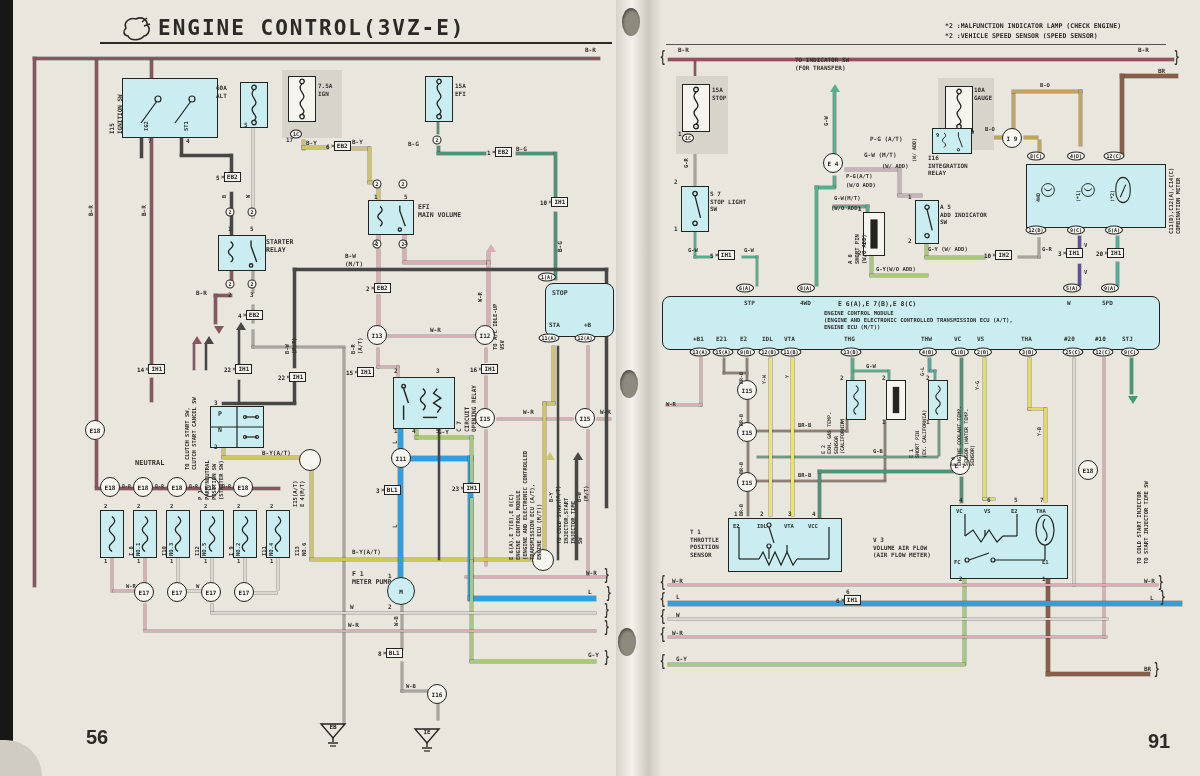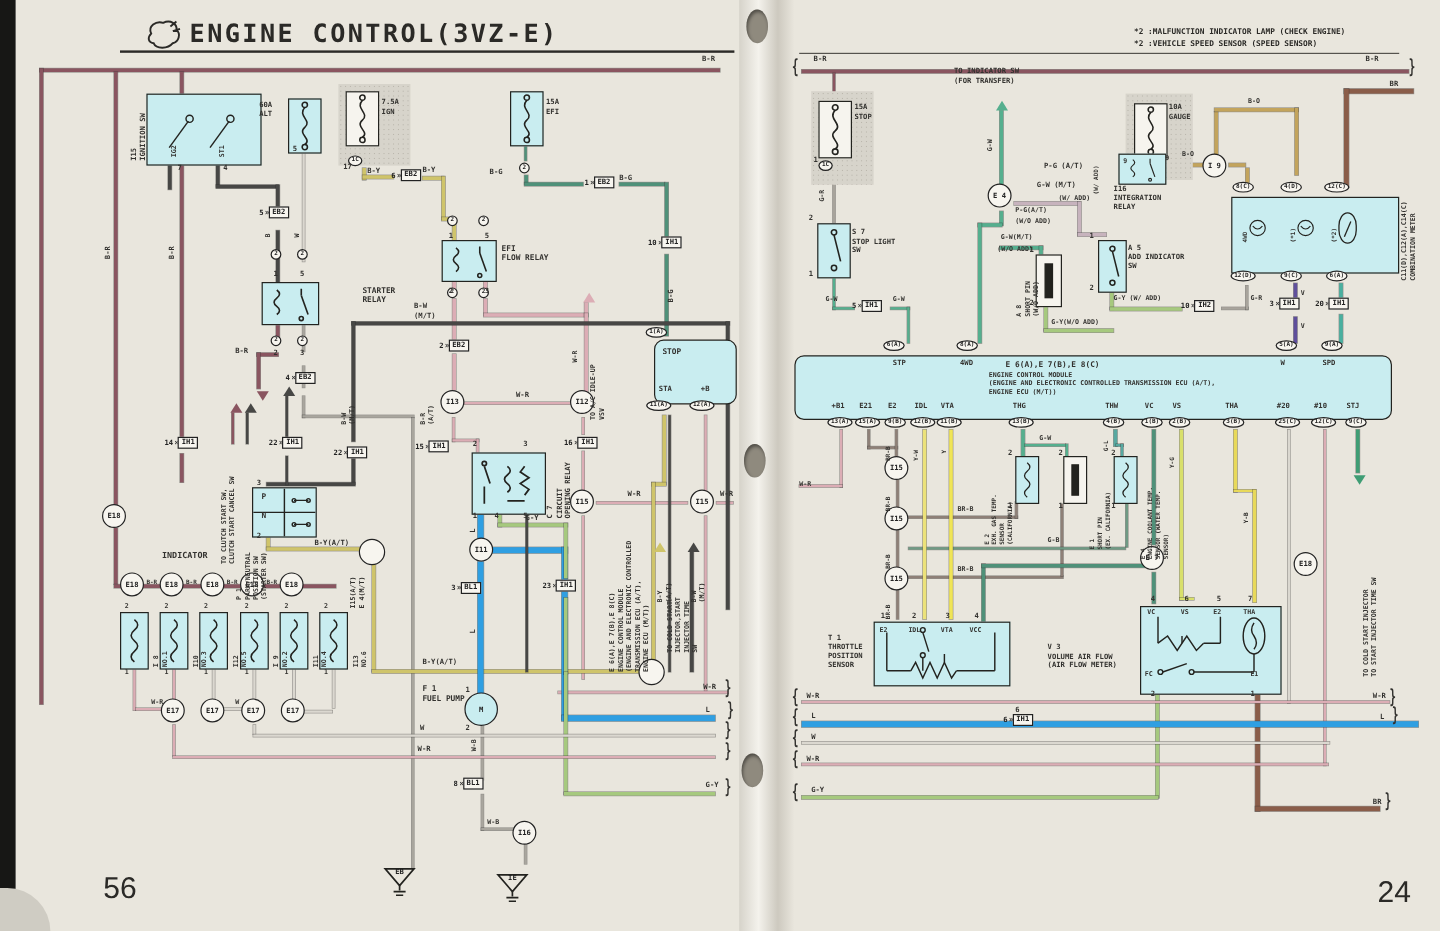--- a/index.html
+++ b/index.html
@@ -22,21 +22,21 @@
   .box.n{border:none;background:transparent;}
   .glyph{position:absolute;inset:0;}
   .glyph svg{width:100%;height:100%;}
   .glyph svg *{stroke:#23231f;fill:none;stroke-width:1.2;}
   .gnd{position:absolute;transform:translate(-50%,0);}
   .arrow{position:absolute;width:0;height:0;}
   .brace{position:absolute;font-size:9px;font-weight:bold;color:#33322f;transform:scaleY(1.8);}
   #title{position:absolute;left:158px;top:16px;font-size:21px;font-weight:bold;letter-spacing:2px;color:#2b2a27;font-family:"DejaVu Sans Mono",monospace;}
   #rule{position:absolute;left:100px;top:42px;width:512px;height:2px;background:#2b2a27;}
   #rule2{position:absolute;left:666px;top:44px;width:500px;height:1px;background:#55534e;}
-  .pagenum{position:absolute;font-size:25px;font-weight:normal;color:#2b2a27;font-family:"Liberation Sans",sans-serif;}
+  .pagenum{position:absolute;font-size:20px;font-weight:bold;color:#2b2a27;font-family:"Liberation Sans",sans-serif;}
   #notes{position:absolute;left:945px;top:22px;font-size:6.5px;font-weight:bold;color:#2b2a27;line-height:1.5;white-space:nowrap;}
   #strip{position:absolute;left:0;top:0;width:13px;height:776px;background:#171715;}
   #spine{position:absolute;left:616px;top:0;width:46px;height:776px;background:linear-gradient(90deg,#d6d3ca 0%,#f4f2ec 35%,#cdc9bf 70%,#e9e6dd 100%);}
   .hole{position:absolute;width:18px;height:28px;border-radius:50%;background:#8f8a7e;box-shadow:inset 1px 2px 3px rgba(0,0,0,.45);}
   #corner{position:absolute;left:0;top:740px;width:42px;height:36px;background:#cfccc3;border-top-right-radius:40px;}
 </style>
 </head>
 <body>
 
 <div id="canvas">
@@ -52,21 +52,21 @@
   <div id="title">ENGINE CONTROL(3VZ-E)</div>
   <div id="rule"></div>
   <div id="rule2"></div>
 
   <div id="notes">
     <div>*2 :MALFUNCTION INDICATOR LAMP (CHECK ENGINE)</div>
     <div>*2 :VEHICLE SPEED SENSOR (SPEED SENSOR)</div>
   </div>
 
   <div class="pagenum" style="left:86px;top:726px;">56</div>
-  <div class="pagenum" style="left:1148px;top:730px;">24</div>
+  <div class="pagenum" style="left:1148px;top:730px;">91</div>
 <div class="wire" style="left: 33px; top: 57px; width: 567px; height: 3px; background: rgb(138, 85, 96);"></div>
     <div class="wire" style="left: 33px; top: 57px; width: 3px; height: 530px; background: rgb(138, 85, 96);"></div>
     <div class="wire" style="left: 95px; top: 60px; width: 3px; height: 372px; background: rgb(138, 85, 96);"></div>
     <div class="wire" style="left: 95px; top: 440px; width: 3px; height: 47px; background: rgb(138, 85, 96);"></div>
     <div class="wire" style="left: 95px; top: 487px; width: 185px; height: 3px; background: rgb(138, 85, 96);"></div>
     <div class="wire" style="left: 150px; top: 60px; width: 3px; height: 308px; background: rgb(138, 85, 96);"></div>
     <div class="wire" style="left: 150px; top: 378px; width: 3px; height: 24px; background: rgb(138, 85, 96);"></div>
     <div class="wire" style="left: 140px; top: 136px; width: 3px; height: 22px; background: rgb(71, 71, 69);"></div>
     <div class="wire" style="left: 180px; top: 136px; width: 3px; height: 20px; background: rgb(71, 71, 69);"></div>
     <div class="wire" style="left: 180px; top: 154px; width: 52px; height: 3px; background: rgb(71, 71, 69);"></div>
@@ -628,21 +628,21 @@
     <div class="lbl" style="left: 374px; top: 240px; font-size: 6px;">2</div>
     <div class="lbl" style="left: 404px; top: 240px; font-size: 6px;">3</div>
     <div class="lbl" style="left: 196px; top: 290px; font-size: 6px;">B-R</div>
     <div class="lbl" style="left: 430px; top: 327px; font-size: 6px;">W-R</div>
     <div class="lbl v" style="left: 478px; top: 302px; font-size: 5.5px;">W-R</div>
     <div class="lbl" style="left: 523px; top: 409px; font-size: 6px;">W-R</div>
     <div class="lbl" style="left: 600px; top: 409px; font-size: 6px;">W-R</div>
     <div class="lbl" style="left: 552px; top: 290px; font-size: 6.5px;">STOP</div>
     <div class="lbl" style="left: 549px; top: 322px; font-size: 6px;">STA</div>
     <div class="lbl" style="left: 584px; top: 322px; font-size: 6px;">+B</div>
-    <div class="lbl" style="left: 135px; top: 460px; font-size: 7px;">INDICATOR</div>
+    <div class="lbl" style="left: 135px; top: 460px; font-size: 7px;">NEUTRAL</div>
     <div class="lbl" style="left: 122px; top: 484px; font-size: 5px;">B-R</div>
     <div class="lbl" style="left: 155px; top: 484px; font-size: 5px;">B-R</div>
     <div class="lbl" style="left: 189px; top: 484px; font-size: 5px;">B-R</div>
     <div class="lbl" style="left: 222px; top: 484px; font-size: 5px;">B-R</div>
     <div class="lbl" style="left: 104px; top: 504px; font-size: 5.5px;">2</div>
     <div class="lbl" style="left: 137px; top: 504px; font-size: 5.5px;">2</div>
     <div class="lbl" style="left: 170px; top: 504px; font-size: 5.5px;">2</div>
     <div class="lbl" style="left: 204px; top: 504px; font-size: 5.5px;">2</div>
     <div class="lbl" style="left: 237px; top: 504px; font-size: 5.5px;">2</div>
     <div class="lbl" style="left: 270px; top: 504px; font-size: 5.5px;">2</div>
@@ -782,27 +782,27 @@
       <div>ALT</div>
     </div>
     <div class="txt" style="left: 318px; top: 82px; font-size: 6px;">
       <div>7.5A</div>
       <div>IGN</div>
     </div>
     <div class="txt" style="left: 455px; top: 82px; font-size: 6px;">
       <div>15A</div>
       <div>EFI</div>
     </div>
-    <div class="txt" style="left: 266px; top: 238px; font-size: 6.5px; margin-left: 36px;">
+    <div class="txt" style="left: 266px; top: 238px; font-size: 6.5px;">
       <div>STARTER</div>
       <div>RELAY</div>
     </div>
     <div class="txt" style="left: 418px; top: 203px; font-size: 6.5px;">
       <div>EFI</div>
-      <div>FLOW RELAY</div>
+      <div>MAIN VOLUME</div>
     </div>
     <div class="txt v" style="left: 108px; top: 134px; font-size: 6px;">
       <div>I15</div>
       <div>IGNITION SW</div>
     </div>
     <div class="txt v" style="left: 184px; top: 470px; font-size: 5.5px;">
       <div>TO CLUTCH START SW,</div>
       <div>CLUTCH START CANCEL SW</div>
     </div>
     <div class="txt v" style="left: 197px; top: 500px; font-size: 5.5px;">
@@ -852,21 +852,21 @@
       <div>(M/T)</div>
     </div>
     <div class="txt v" style="left: 556px; top: 544px; font-size: 5.5px;">
       <div>TO COLD START</div>
       <div>INJECTOR,START</div>
       <div>INJECTOR TIME</div>
       <div>SW</div>
     </div>
     <div class="txt" style="left: 352px; top: 570px; font-size: 6.5px;">
       <div>F 1</div>
-      <div>FUEL PUMP</div>
+      <div>METER PUMP</div>
     </div>
     <div class="txt v" style="left: 128px; top: 556px; font-size: 5.5px;">
       <div>I 8</div>
       <div>NO.1</div>
     </div>
     <div class="txt v" style="left: 161px; top: 556px; font-size: 5.5px;">
       <div>I10</div>
       <div>NO.3</div>
     </div>
     <div class="txt v" style="left: 194px; top: 556px; font-size: 5.5px;">

